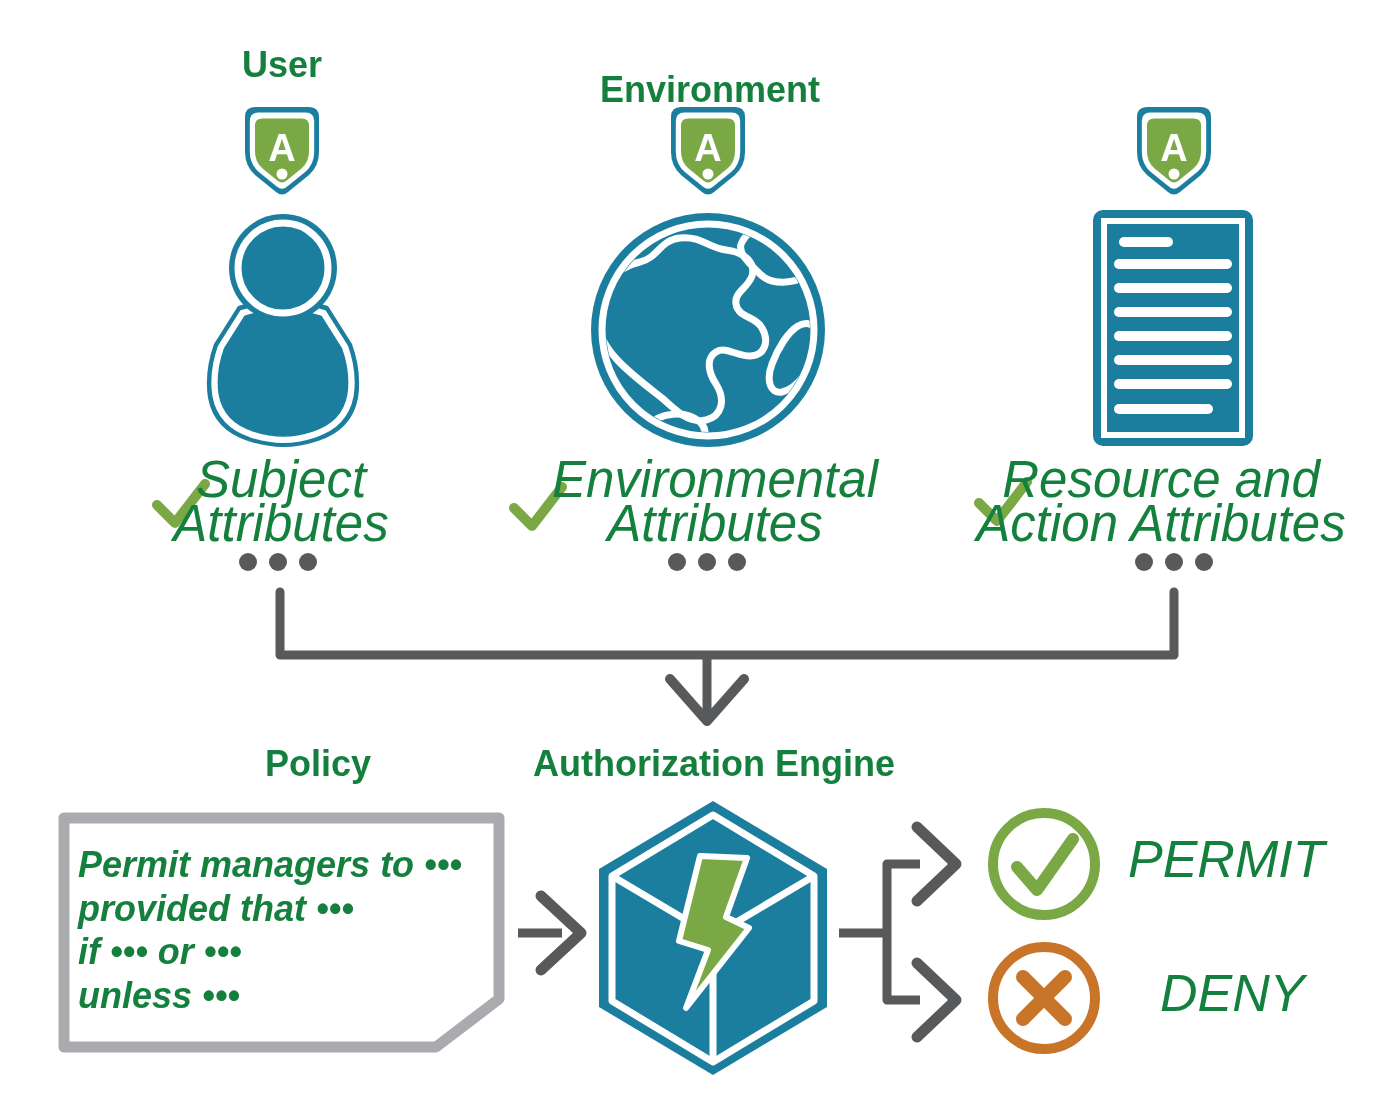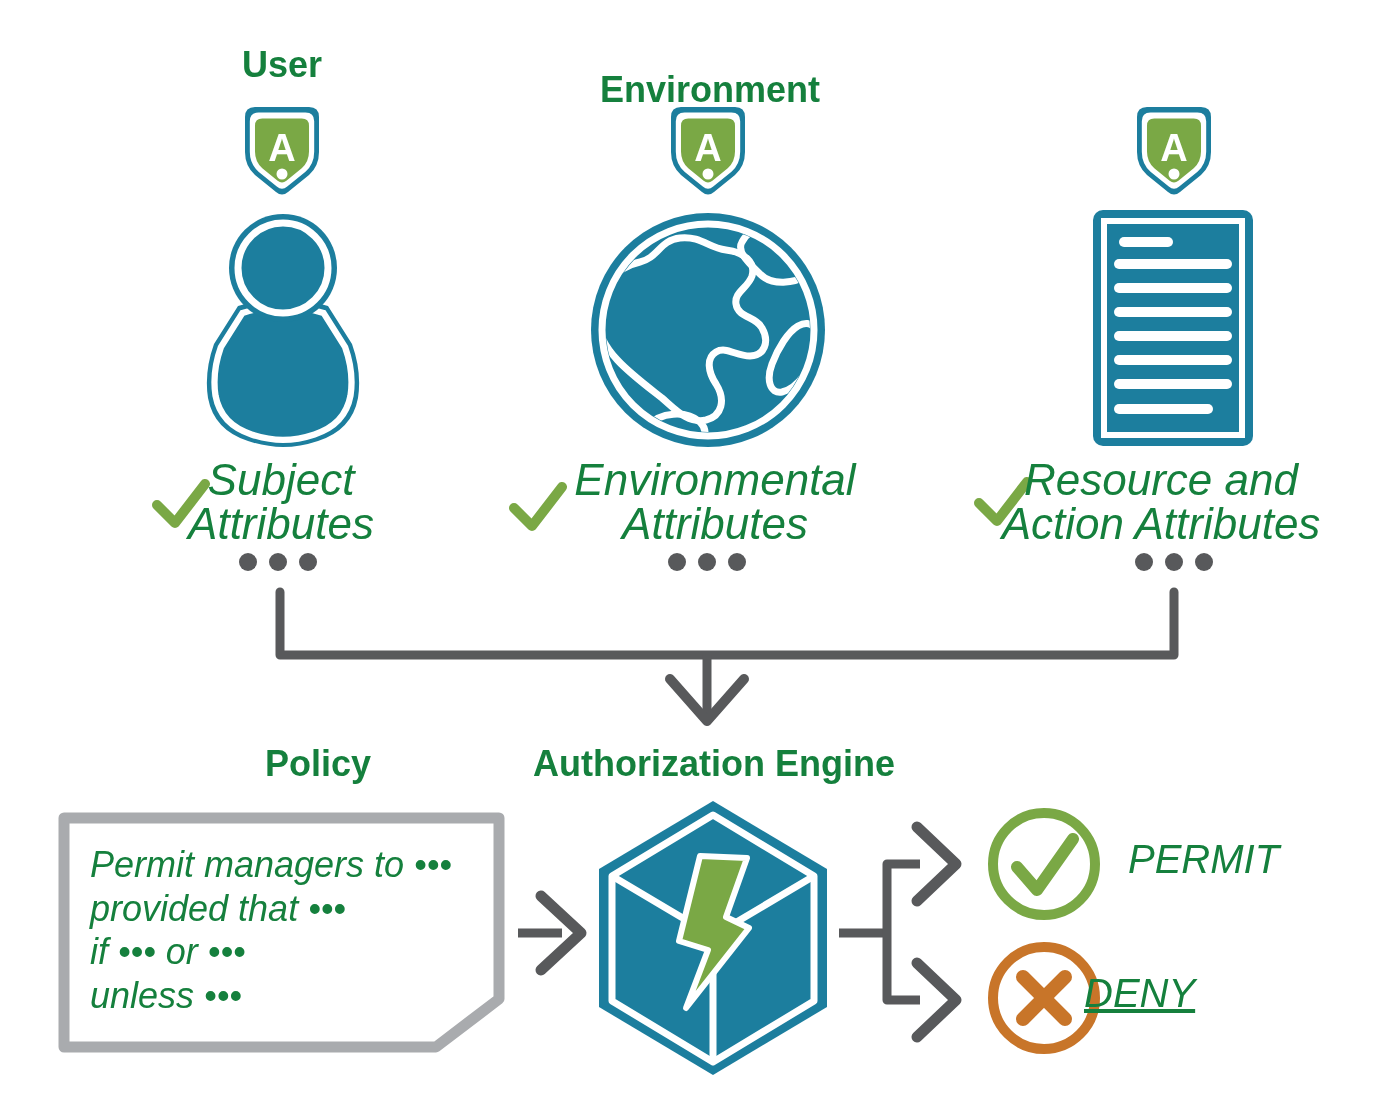--- a/index.html
+++ b/index.html
@@ -7,24 +7,24 @@
     position:relative;
     width:1400px;height:1117px;
     background:#ffffff;
     font-family:"Liberation Sans", sans-serif;
     overflow:hidden;
   }
   .gfx{position:absolute;left:0;top:0;}
   .txt{position:absolute;color:#15803d;white-space:nowrap;}
   .center{transform:translateX(-50%);text-align:center;}
   .heading{font-weight:bold;font-size:36px;line-height:40px;}
-  .attr{font-style:italic;font-size:44px;line-height:44px;}
+  .attr{font-style:italic;font-size:51px;line-height:44px;}
   .badge-letter{color:#ffffff;font-weight:bold;font-size:38px;line-height:42px;}
   .policy-lines{font-style:italic;font-size:36px;line-height:43.5px;}
-  .outcome{font-style:italic;font-size:40px;line-height:46px;}
+  .outcome{font-style:italic;font-size:52px;line-height:46px;}
 </style>
 </head>
 <body>
 
 <div class="stage">
 
   <svg class="gfx" width="1400" height="1117" viewBox="0 0 1400 1117">
     <defs>
       <path id="shield" d="M -37,-33 Q -37,-43 -27,-43 L 27,-43 Q 37,-43 37,-33 L 37,2 Q 37,16 27,25 L 6,42 Q 0,47 -6,42 L -27,25 Q -37,16 -37,2 Z"></path>
       <clipPath id="globeclip">
@@ -151,23 +151,23 @@
     <div>Attributes</div>
   </div>
   <div class="txt attr center" style="left:1161px;top:458px;">
     <div>Resource and</div>
     <div>Action Attributes</div>
   </div>
 
   <div class="txt heading center" style="left:282px;top:744px;margin-left:36px;">Policy</div>
   <div class="txt heading center" style="left:714px;top:744px;">Authorization Engine</div>
 
-  <div class="txt policy-lines" style="left:90px;top:843px;">
+  <div class="txt policy-lines" style="left:78px;top:843px;font-weight:bold;">
     <div>Permit managers to •••</div>
     <div>provided that •••</div>
     <div>if ••• or •••</div>
     <div>unless •••</div>
   </div>
 
   <div class="txt outcome" style="left:1128px;top:836px;">PERMIT</div>
-  <div class="txt outcome" style="left:1084px;top:970px;text-decoration:underline;">DENY</div>
+  <div class="txt outcome" style="left:1160px;top:970px;">DENY</div>
 
 </div>
 
 </body></html>

